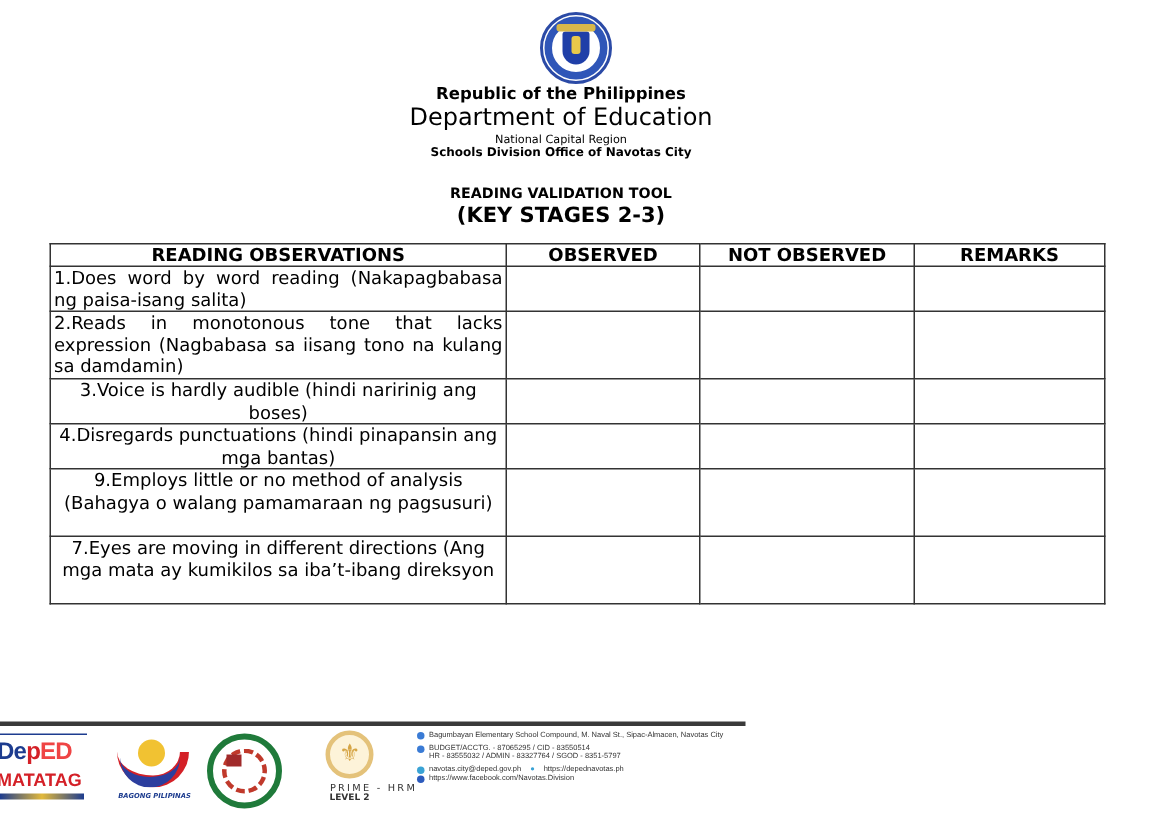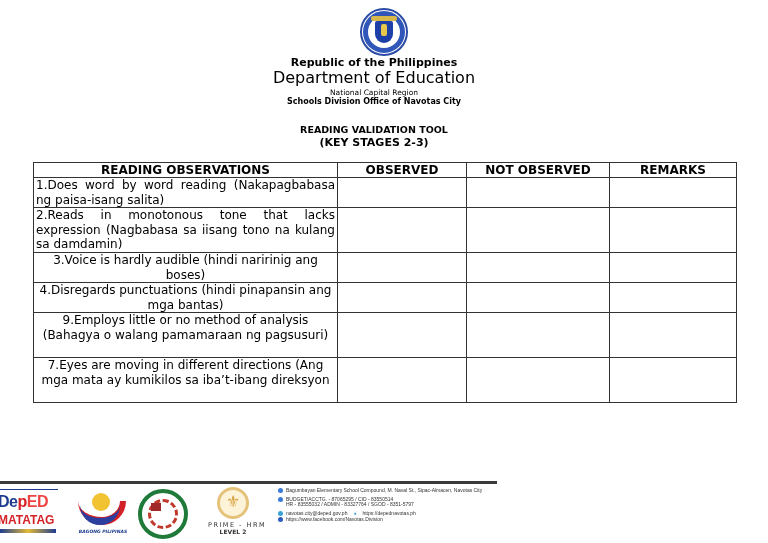--- a/index.html
+++ b/index.html
@@ -28,21 +28,21 @@
     content: ""; position: absolute; left: -4px; top: -5px; width: 26px; height: 5px;
     background: #d8b84a; border-radius: 2px;
   }
 
   .hdr { position: absolute; left: 0; width: 748px; text-align: center; }
   .hdr-republic { top: 56px; font-size: 11px; font-weight: bold; }
   .hdr-dept { top: 68px; font-size: 16px; }
   .hdr-region { top: 88px; font-size: 7.5px; }
   .hdr-sdo { top: 97px; font-size: 8px; font-weight: bold; }
   .title1 { top: 124px; font-size: 9.5px; font-weight: bold; }
-  .title2 { top: 136px; font-size: 11px; font-weight: bold; }
+  .title2 { top: 136px; font-size: 14px; font-weight: bold; }
 
   table.obs {
     position: absolute; left: 33px; top: 162px; width: 703px;
     border-collapse: collapse; table-layout: fixed; padding-left: 14px;
   }
   table.obs th, table.obs td {
     border: 1px solid #333; vertical-align: top;
     font-size: 12px; line-height: 14.5px; padding: 0 2px;
   }
   table.obs th { font-weight: bold; text-align: center; height: 15px; font-size: 12px; line-height: 14px; }
@@ -97,21 +97,21 @@
 
   .prime-logo { left: 200px; top: 487px; width: 66px; height: 52px; }
   .prime-logo .wreath {
     position: absolute; left: 17px; top: 0; width: 32px; height: 32px; border-radius: 50%;
     border: 3px solid #e4c27a; background: #fdf3d9;
   }
   .prime-logo .wreath::after {
     content: "⚜"; position: absolute; left: 6px; top: 2px; font-size: 16px; color: #d6a545;
   }
   .prime-logo .prime-label {
-    position: absolute; left: 4px; top: 34px; width: 66px; text-align: center;
+    position: absolute; left: 16px; top: 34px; width: 66px; text-align: center;
     font-size: 6.5px; letter-spacing: 1.5px; color: #333;
   }
   .prime-logo .level-label {
     position: absolute; left: 0; top: 41px; width: 66px; text-align: center;
     font-size: 6px; color: #333; font-weight: bold;
   }
 
   .contact { position: absolute; left: 278px; top: 488px; width: 220px; font-family: "Liberation Sans", sans-serif; color: #333; }
   .contact .line { position: relative; padding-left: 8px; font-size: 5px; line-height: 5.5px; margin-bottom: 3px; }
   .contact .line .ico {

